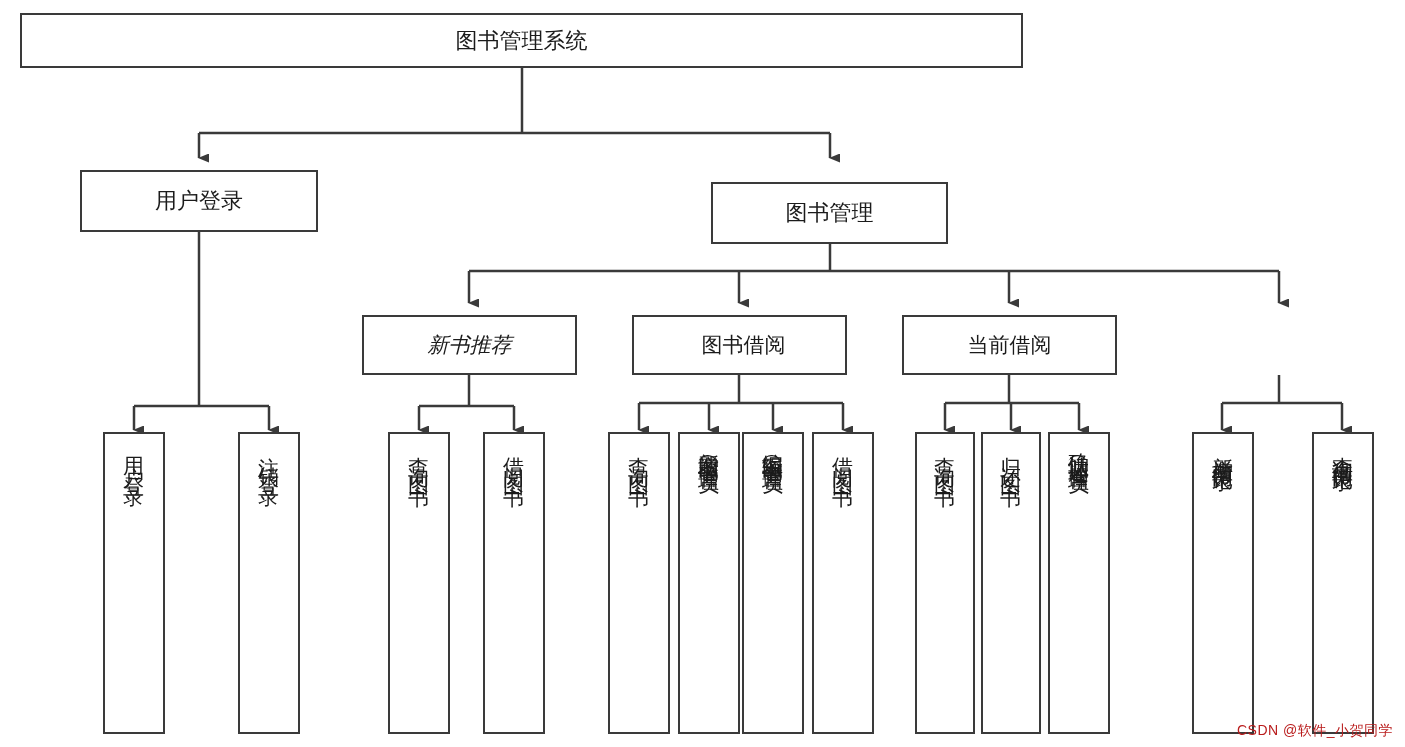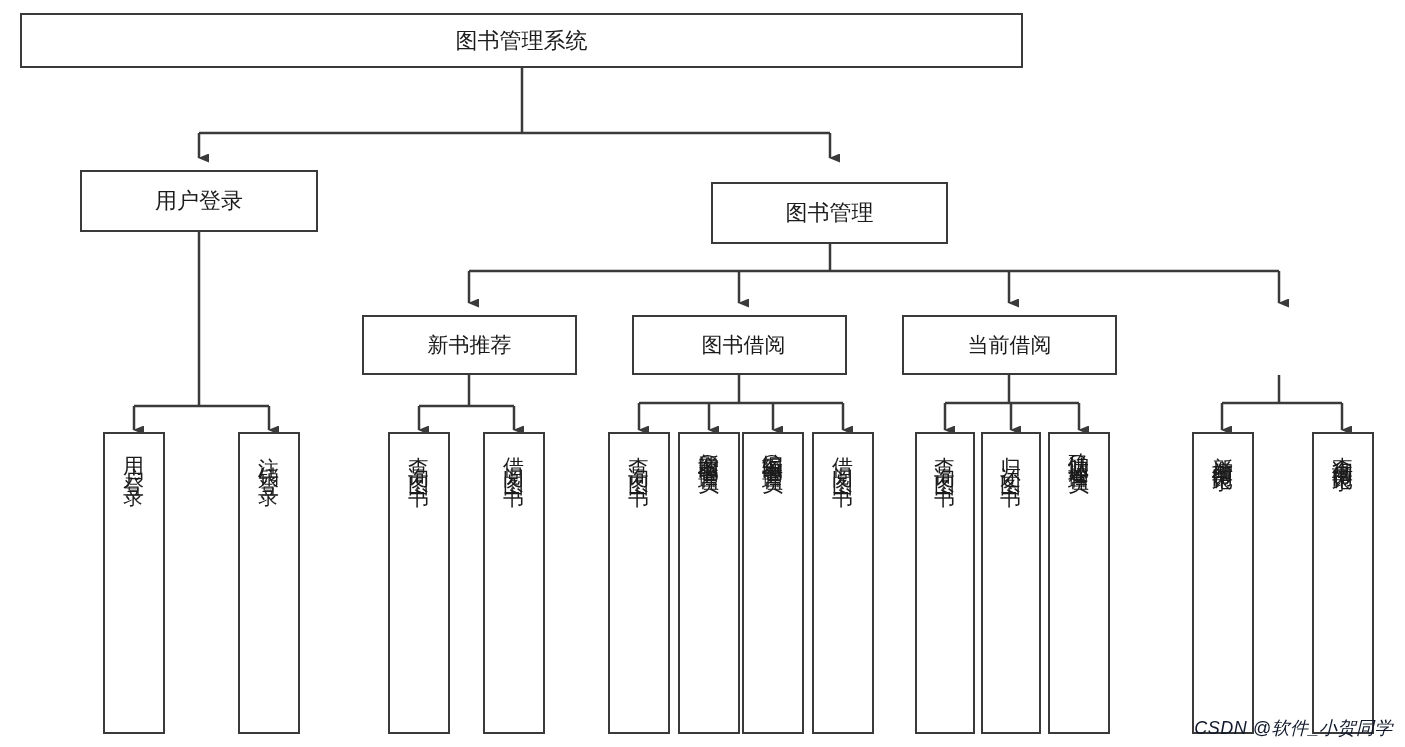--- a/index.html
+++ b/index.html
@@ -61,26 +61,25 @@
     line-height: 1;
     white-space: nowrap;
   }
   .leaf-short .vtext {
     letter-spacing: 10px;
   }
   #watermark {
     position: absolute;
     right: 12px;
     bottom: 7px;
-    font-size: 18px;
-    color: #0f172a;
+    font-size: 14px;
+    color: #b91c1c;
     letter-spacing: 0.5px;
     z-index: 5;
     white-space: nowrap;
-    font-style: italic;
   }
 </style>
 </head>
 <body>
 
 <div id="canvas">
 
   <svg id="wires" viewBox="0 0 1405 747" xmlns="http://www.w3.org/2000/svg">
     <defs>
       <marker id="arrow" markerWidth="9" markerHeight="11" refX="4.5" refY="10" orient="auto" markerUnits="userSpaceOnUse">
@@ -135,21 +134,21 @@
     <span>图书管理系统</span>
   </div>
 
   <div class="node lvl2" style="left:80px; top:170px; width:238px; height:62px;">
     <span>用户登录</span>
   </div>
   <div class="node lvl2" style="left:711px; top:182px; width:237px; height:62px;">
     <span>图书管理</span>
   </div>
 
-  <div class="node lvl3" style="left:362px; top:315px; width:215px; height:60px;">
+  <div class="node lvl3" style="left:362px; top:315px; width:215px; height:60px;font-style:italic;">
     <span>新书推荐</span>
   </div>
   <div class="node lvl3" style="left:632px; top:315px; width:215px; height:60px;padding-left:8px;">
     <span>图书借阅</span>
   </div>
   <div class="node lvl3" style="left:902px; top:315px; width:215px; height:60px;">
     <span>当前借阅</span>
   </div>
 
   <div class="node leaf leaf-short" style="left:103px; top:432px; width:62px; height:302px;">

